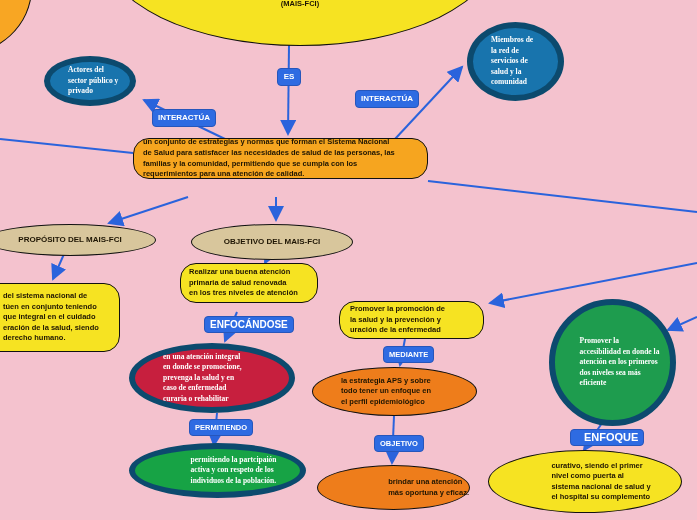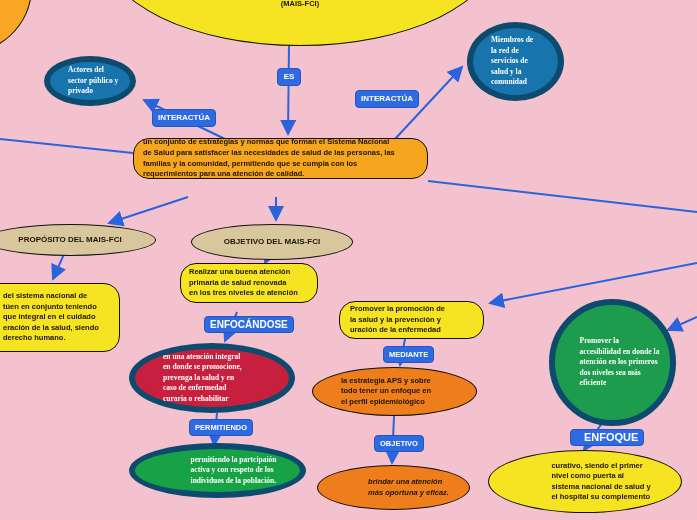--- a/index.html
+++ b/index.html
@@ -127,21 +127,21 @@
 la salud y la prevención y
 uración de la enfermedad</span>
   </div>
 
   <div class="node ellipse b-black" style="left:312px;top:367px;width:165px;height:49px;background:#EE7D1B;padding-left:28px;justify-content:flex-start;">
     <span>la estrategia APS y sobre
 todo tener un enfoque en
 el perfil epidemiológico</span>
   </div>
 
-  <div class="node ellipse b-black" style="left:317px;top:465px;width:153px;height:45px;background:#EE7D1B;padding-left:30px;justify-content:center;font-style:italic;">
+  <div class="node ellipse b-black" style="left:317px;top:465px;width:153px;height:45px;background:#EE7D1B;padding-left:30px;justify-content:flex-end;">
     <span>brindar una atención
 más oportuna y eficaz.</span>
   </div>
 
   <div class="node ellipse b-white t-white" style="left:549px;top:299px;width:127px;height:127px;background:#1E9C4E;padding-left:14px;justify-content:center;">
     <span>Promover la
 accesibilidad en donde la
 atención en los primeros
 dos niveles sea más
 eficiente</span>

